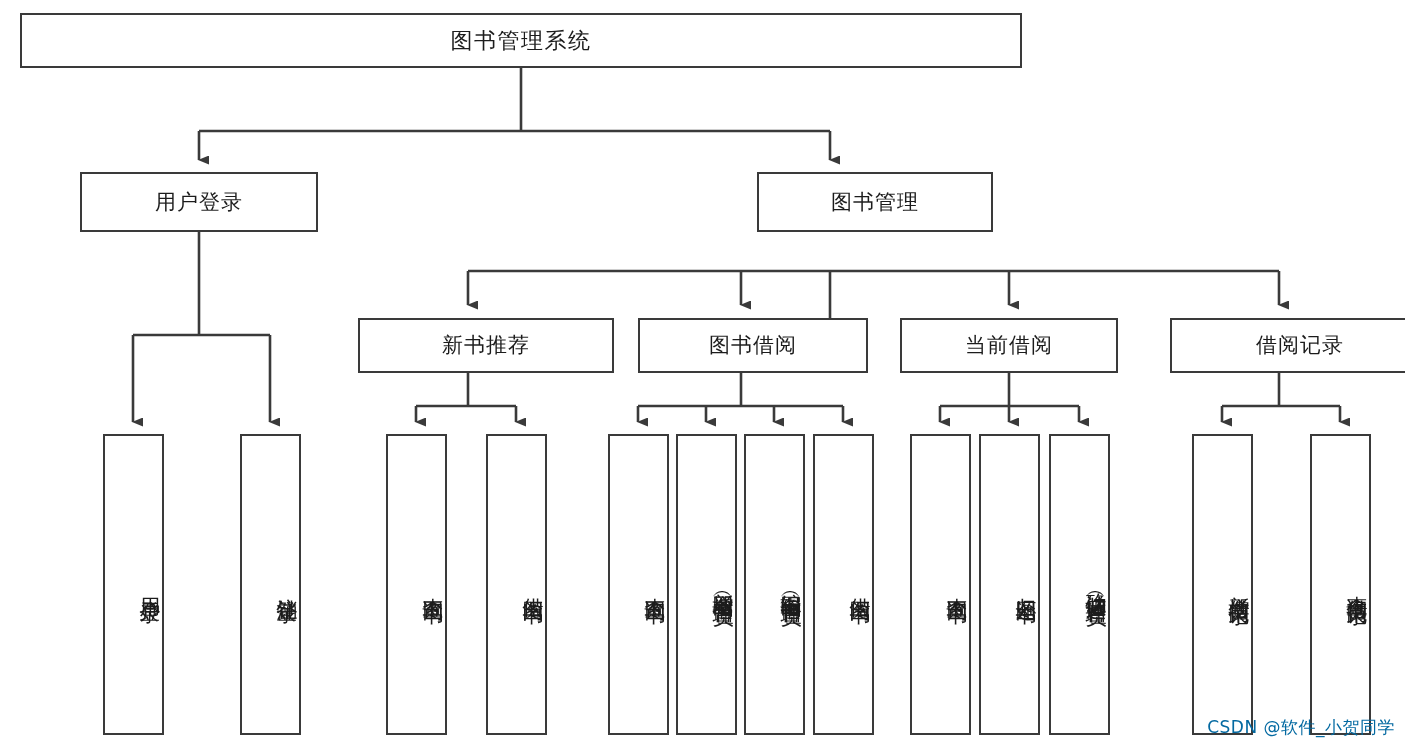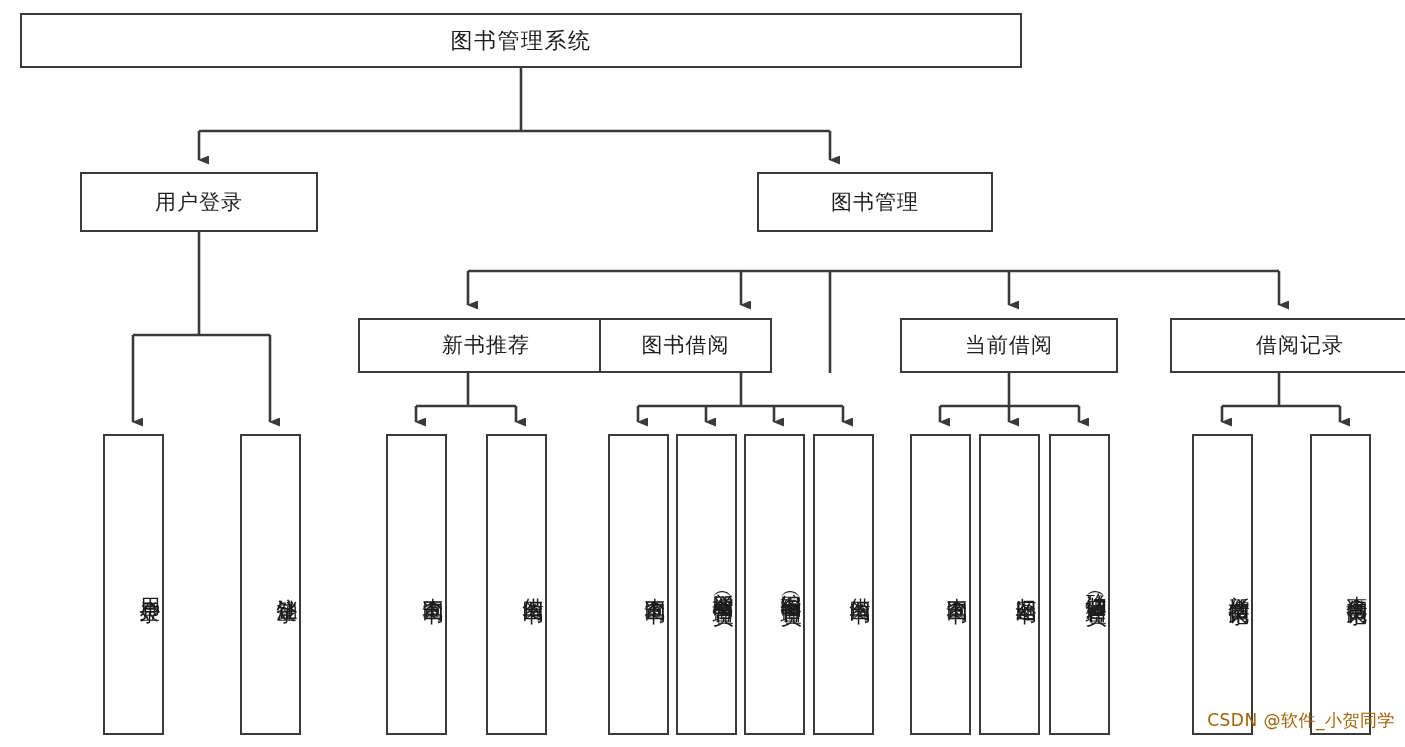--- a/index.html
+++ b/index.html
@@ -45,23 +45,23 @@
   .node.leaf .lbl{
     writing-mode:vertical-rl;
     text-orientation:upright;
     display:block;
     white-space:normal;
     text-align:center;
   }
   .watermark{
     position:absolute;
     right:10px;
-    bottom:15px;
+    bottom:8px;
     font-size:17px;
-    color:#a16207;
+    color:#0369a1;
     letter-spacing:0.5px;
     white-space:nowrap;
     font-family:"DejaVu Sans","Liberation Sans",sans-serif;
   }
 </style>
 </head>
 <body>
 
 <div id="diagram">
 
@@ -122,21 +122,21 @@
   <div class="node h-node" style="left:80px;top:172px;width:238px;height:60px;">
     <span class="lbl">用户登录</span>
   </div>
   <div class="node h-node" style="left:712px;top:172px;width:236px;height:60px;margin-left:45px;">
     <span class="lbl">图书管理</span>
   </div>
 
   <div class="node h-node" style="left:358px;top:318px;width:256px;height:55px;">
     <span class="lbl">新书推荐</span>
   </div>
-  <div class="node h-node" style="left:599px;top:318px;width:173px;height:55px;">
+  <div class="node h-node" style="left:638px;top:318px;width:230px;height:55px;">
     <span class="lbl">图书借阅</span>
   </div>
   <div class="node h-node" style="left:900px;top:318px;width:218px;height:55px;">
     <span class="lbl">当前借阅</span>
   </div>
   <div class="node h-node" style="left:1170px;top:318px;width:260px;height:55px;">
     <span class="lbl">借阅记录</span>
   </div>
 
   <div class="node leaf" style="left:103px;top:434px;width:61px;height:301px;">

